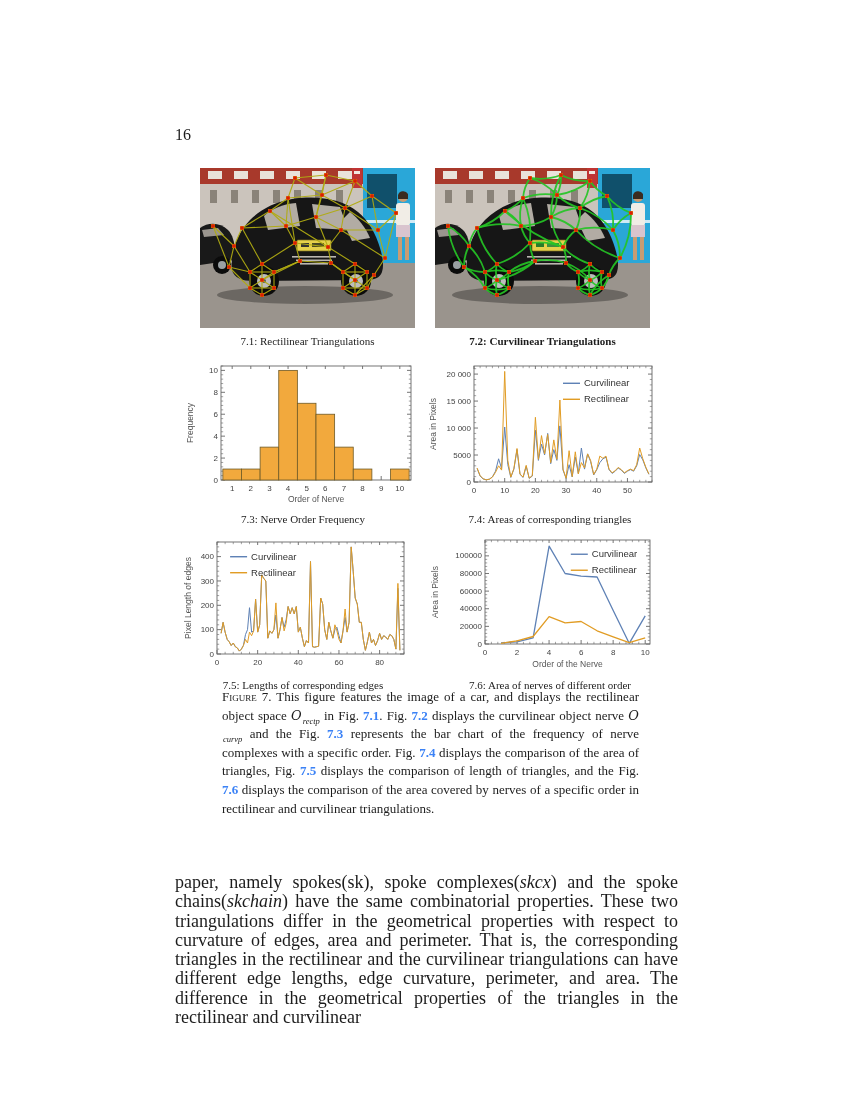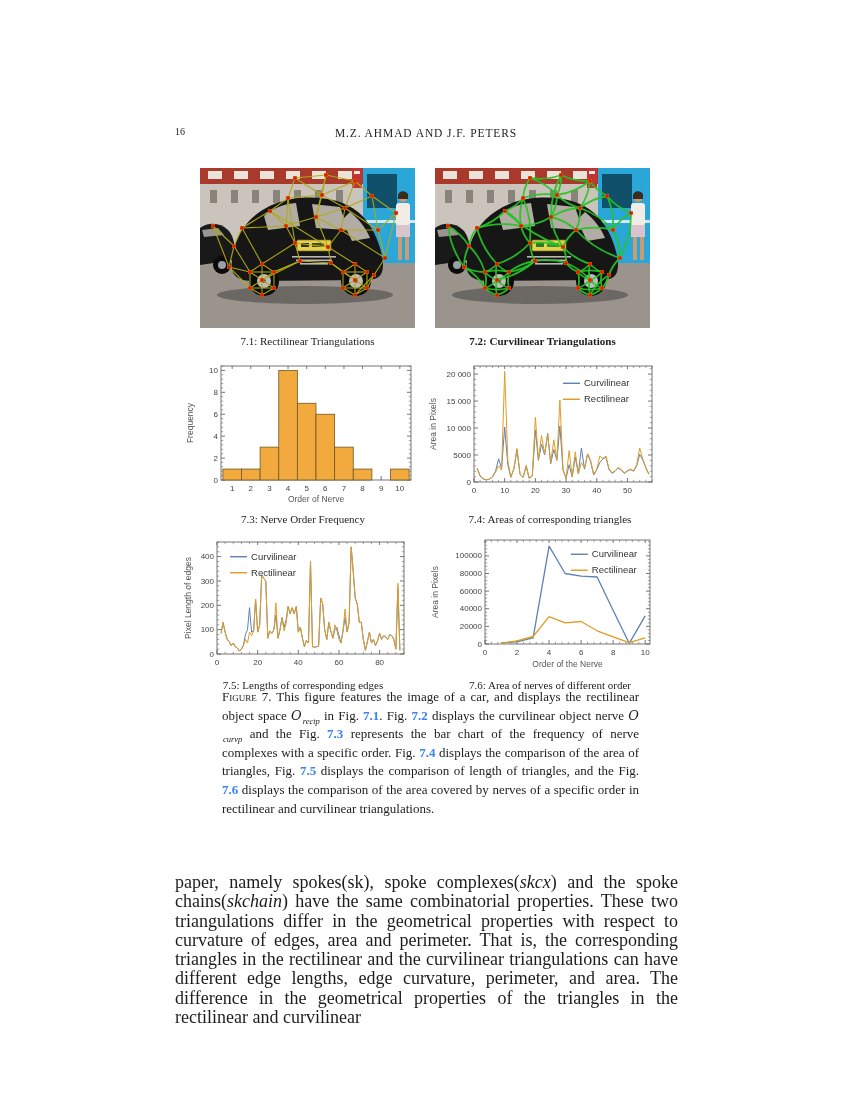--- a/index.html
+++ b/index.html
@@ -1,39 +1,38 @@
 <!DOCTYPE html>
 <html><head>
 <meta charset="utf-8">
 <style>
   html,body{margin:0;padding:0;background:#ffffff;}
   .page{position:relative;width:850px;height:1100px;background:#ffffff;overflow:hidden;
         font-family:"Liberation Serif",serif;color:#1c1c1c;}
   .abs{position:absolute;}
-  .pagenum{left:175px;top:126px;font-size:10px;}
+  .pagenum{left:175px;top:126px;font-size:16px;}
   .runtitle{left:175px;top:127px;width:502px;text-align:center;font-size:11.5px;letter-spacing:0.9px;}
   .photo{top:168px;width:215px;height:160px;overflow:hidden;}
   .subcap{position:absolute;text-align:center;font-size:11px;}
   .figcap{left:222px;top:688px;width:417px;font-size:13px;line-height:18.6px;text-align:justify;}
   .bodytext{left:175px;top:873px;width:503px;font-size:18px;line-height:19.3px;text-align:justify;}
   .link{color:#3b82f6;font-weight:bold;}
   .it{font-style:italic;}
   .sc{font-variant:small-caps;}
   .mathO{font-style:italic;font-family:"DejaVu Serif",serif;}
   .mstack{display:inline-flex;align-items:flex-start;font-size:8.5px;
           line-height:7.5px;font-style:italic;vertical-align:-4px;margin-left:1px;}
   svg.chart{position:absolute;}
   svg text{font-family:"Liberation Sans",sans-serif;}
 </style>
 </head>
 <body>
 
 <div class="page">
   <div class="abs pagenum">16</div>
-  <div class="abs runtitle">M.Z. AHMAD AND J.F. PETERS</div>
 
   <div class="abs photo" id="photo-rect" style="left:200px;"><svg viewBox="0 0 215 160" width="215" height="160">
         <rect x="0" y="0" width="215" height="160" fill="#cbc4bc"></rect>
         <rect x="0" y="0" width="163" height="16" fill="#a8392b"></rect>
         <rect x="8" y="3" width="14" height="8" fill="#e9e3da"></rect>
         <rect x="34" y="3" width="14" height="8" fill="#e9e3da"></rect>
         <rect x="60" y="3" width="14" height="8" fill="#e9e3da"></rect>
         <rect x="86" y="3" width="14" height="8" fill="#e9e3da"></rect>
         <rect x="112" y="3" width="14" height="8" fill="#e9e3da"></rect>
         <rect x="138" y="3" width="14" height="8" fill="#e9e3da"></rect>

